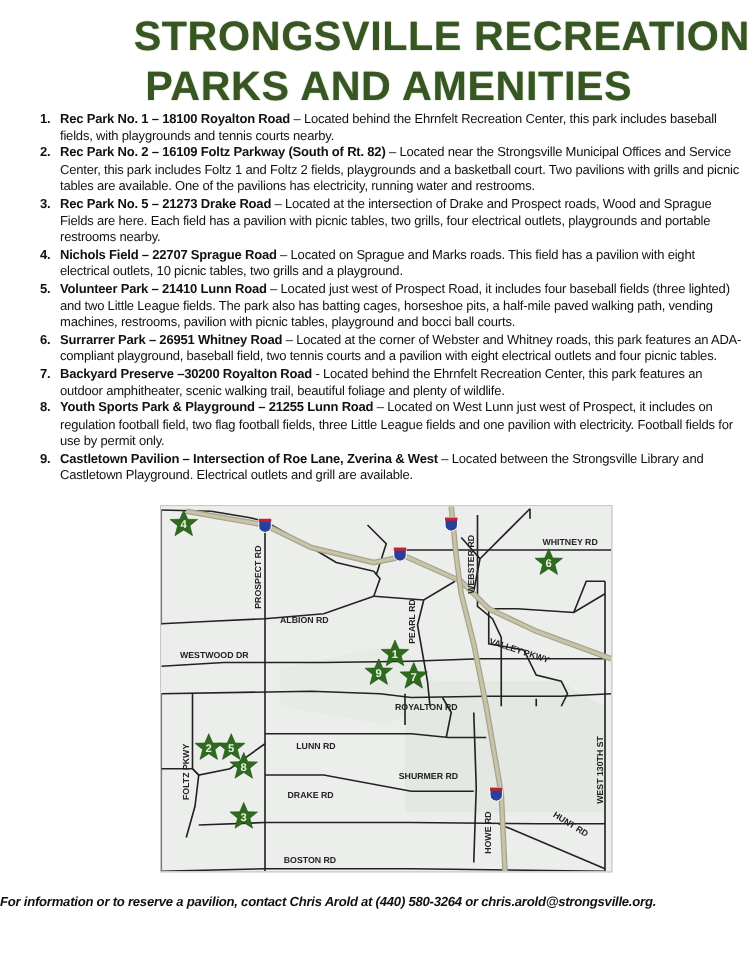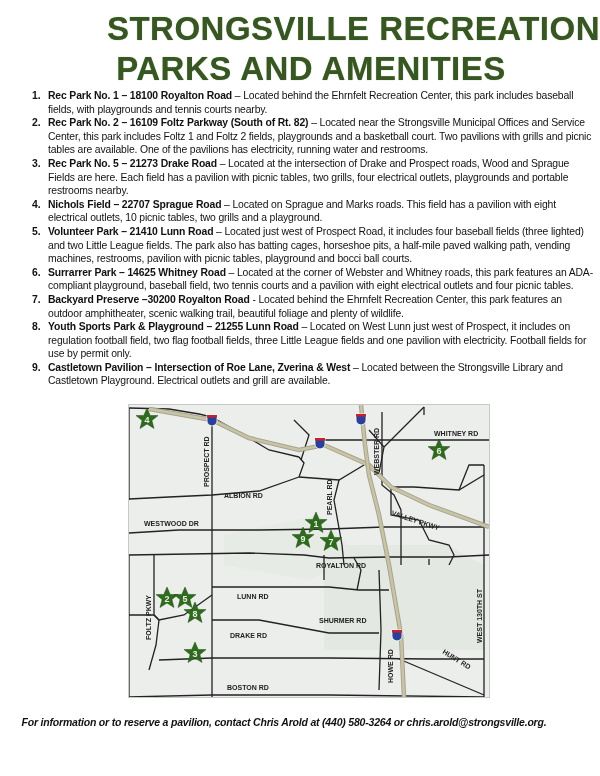--- a/index.html
+++ b/index.html
@@ -7,35 +7,35 @@
   .title{position:absolute;left:0;width:600px;text-align:center;color:#375623;font-weight:bold;font-size:33px;letter-spacing:0.5px;text-shadow:0 0 1px #7a9a5a;}
   .t1{top:10px;text-align:right;}
   .t2{top:50px;margin-left:11px;}
   .list{position:absolute;left:32px;top:89px;width:562px;margin:0;padding:0;list-style:none;font-family:"Liberation Sans",sans-serif;font-size:10.4px;line-height:13.6px;letter-spacing:-0.15px;}
   .list li{position:relative;padding-left:16px;margin-bottom:0;}
   .list .num{position:absolute;left:0;top:0;font-weight:bold;}
   .list .head{font-weight:bold;margin-top:44px;}
   .map{position:absolute;left:128px;top:404px;width:360px;height:292px;background:#eef0ee;border:1px solid #c8c8c8;overflow:hidden;}
   .map svg{position:absolute;left:0;top:0;}
   .lbl{font-family:"Liberation Sans",sans-serif;font-weight:bold;font-size:7px;fill:#222;}
-  .footer{position:absolute;left:0;top:716px;width:568px;text-align:center;font-style:italic;font-weight:bold;font-size:10.5px;letter-spacing:-0.2px;}
+  .footer{position:absolute;left:0;top:716px;width:568px;text-align:left;font-style:italic;font-weight:bold;font-size:10.5px;letter-spacing:-0.2px;}
 </style>
 </head>
 <body>
 
 <div class="title t1">STRONGSVILLE RECREATION</div>
 <div class="title t2">PARKS AND AMENITIES</div>
 
 <ol class="list">
   <li><span class="num">1.</span><span class="head">Rec Park No. 1 – 18100 Royalton Road</span><span> – Located behind the Ehrnfelt Recreation Center, this park includes baseball fields, with playgrounds and tennis courts nearby.</span></li>
   <li><span class="num">2.</span><span class="head">Rec Park No. 2 – 16109 Foltz Parkway (South of Rt. 82)</span><span> – Located near the Strongsville Municipal Offices and Service Center, this park includes Foltz 1 and Foltz 2 fields, playgrounds and a basketball court. Two pavilions with grills and picnic tables are available. One of the pavilions has electricity, running water and restrooms.</span></li>
   <li><span class="num">3.</span><span class="head">Rec Park No. 5 – 21273 Drake Road</span><span> – Located at the intersection of Drake and Prospect roads, Wood and Sprague Fields are here. Each field has a pavilion with picnic tables, two grills, four electrical outlets, playgrounds and portable restrooms nearby.</span></li>
   <li><span class="num">4.</span><span class="head">Nichols Field – 22707 Sprague Road</span><span> – Located on Sprague and Marks roads. This field has a pavilion with eight electrical outlets, 10 picnic tables, two grills and a playground.</span></li>
   <li><span class="num">5.</span><span class="head">Volunteer Park – 21410 Lunn Road</span><span> – Located just west of Prospect Road, it includes four baseball fields (three lighted) and two Little League fields. The park also has batting cages, horseshoe pits, a half-mile paved walking path, vending machines, restrooms, pavilion with picnic tables, playground and bocci ball courts.</span></li>
-  <li><span class="num">6.</span><span class="head">Surrarrer Park – 14625 Whitney Road</span><span> – Located at the corner of Webster and Whitney roads, this park features an ADA-compliant playground, baseball field, two tennis courts and a pavilion with eight electrical outlets and four picnic tables.</span></li>
+  <li><span class="num">6.</span><span class="head">Surrarrer Park – 26951 Whitney Road</span><span> – Located at the corner of Webster and Whitney roads, this park features an ADA-compliant playground, baseball field, two tennis courts and a pavilion with eight electrical outlets and four picnic tables.</span></li>
   <li><span class="num">7.</span><span class="head">Backyard Preserve –30200 Royalton Road</span><span> - Located behind the Ehrnfelt Recreation Center, this park features an outdoor amphitheater, scenic walking trail, beautiful foliage and plenty of wildlife.</span></li>
   <li><span class="num">8.</span><span class="head">Youth Sports Park &amp; Playground – 21255 Lunn Road</span><span> – Located on West Lunn just west of Prospect, it includes on regulation football field, two flag football fields, three Little League fields and one pavilion with electricity. Football fields for use by permit only.</span></li>
   <li><span class="num">9.</span><span class="head">Castletown Pavilion – Intersection of Roe Lane, Zverina &amp; West</span><span> – Located between the Strongsville Library and Castletown Playground. Electrical outlets and grill are available.</span></li>
 </ol>
 
 <div class="map">
   <svg width="360" height="292" viewBox="0 0 360 292">
     <defs>
       <g id="star">
         <polygon points="0,-11 3.2,-3.6 11,-3.4 4.9,1.6 7,9.5 0,5 -7,9.5 -4.9,1.6 -11,-3.4 -3.2,-3.6" fill="#2e6b1e" stroke="#1f4d12" stroke-width="0.5"></polygon>

